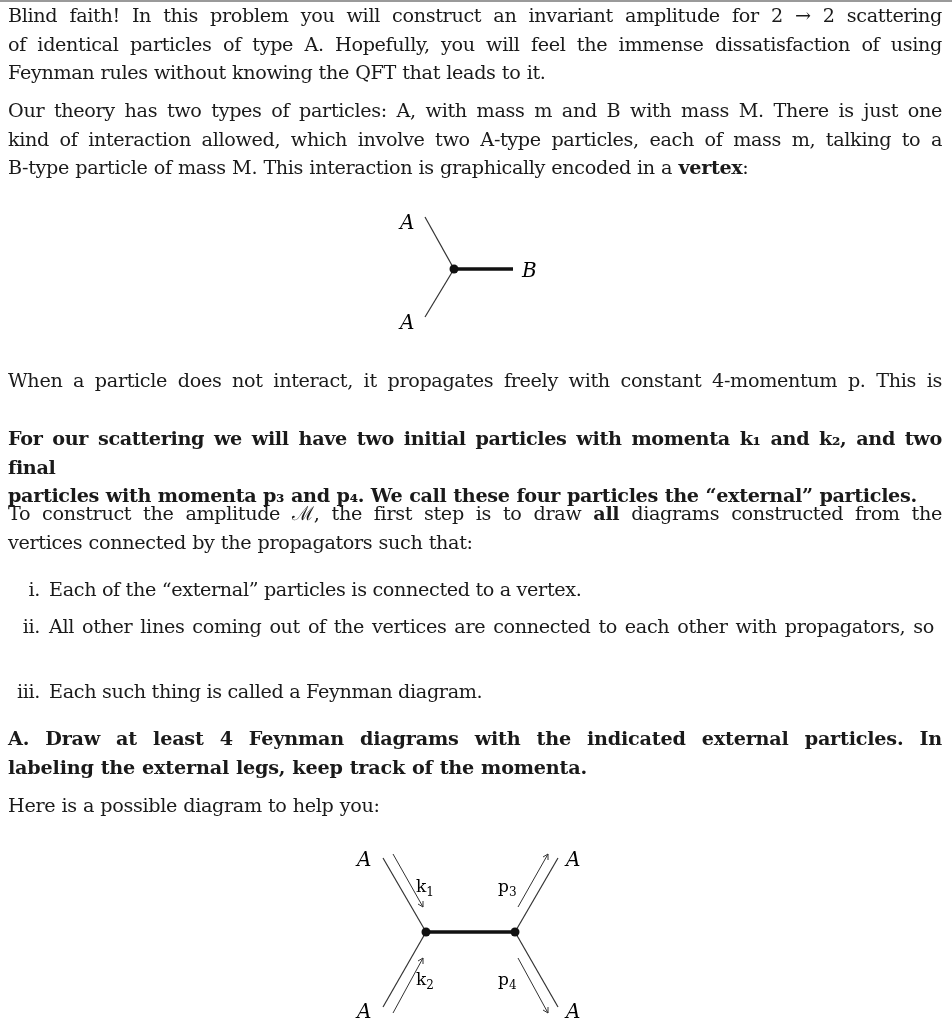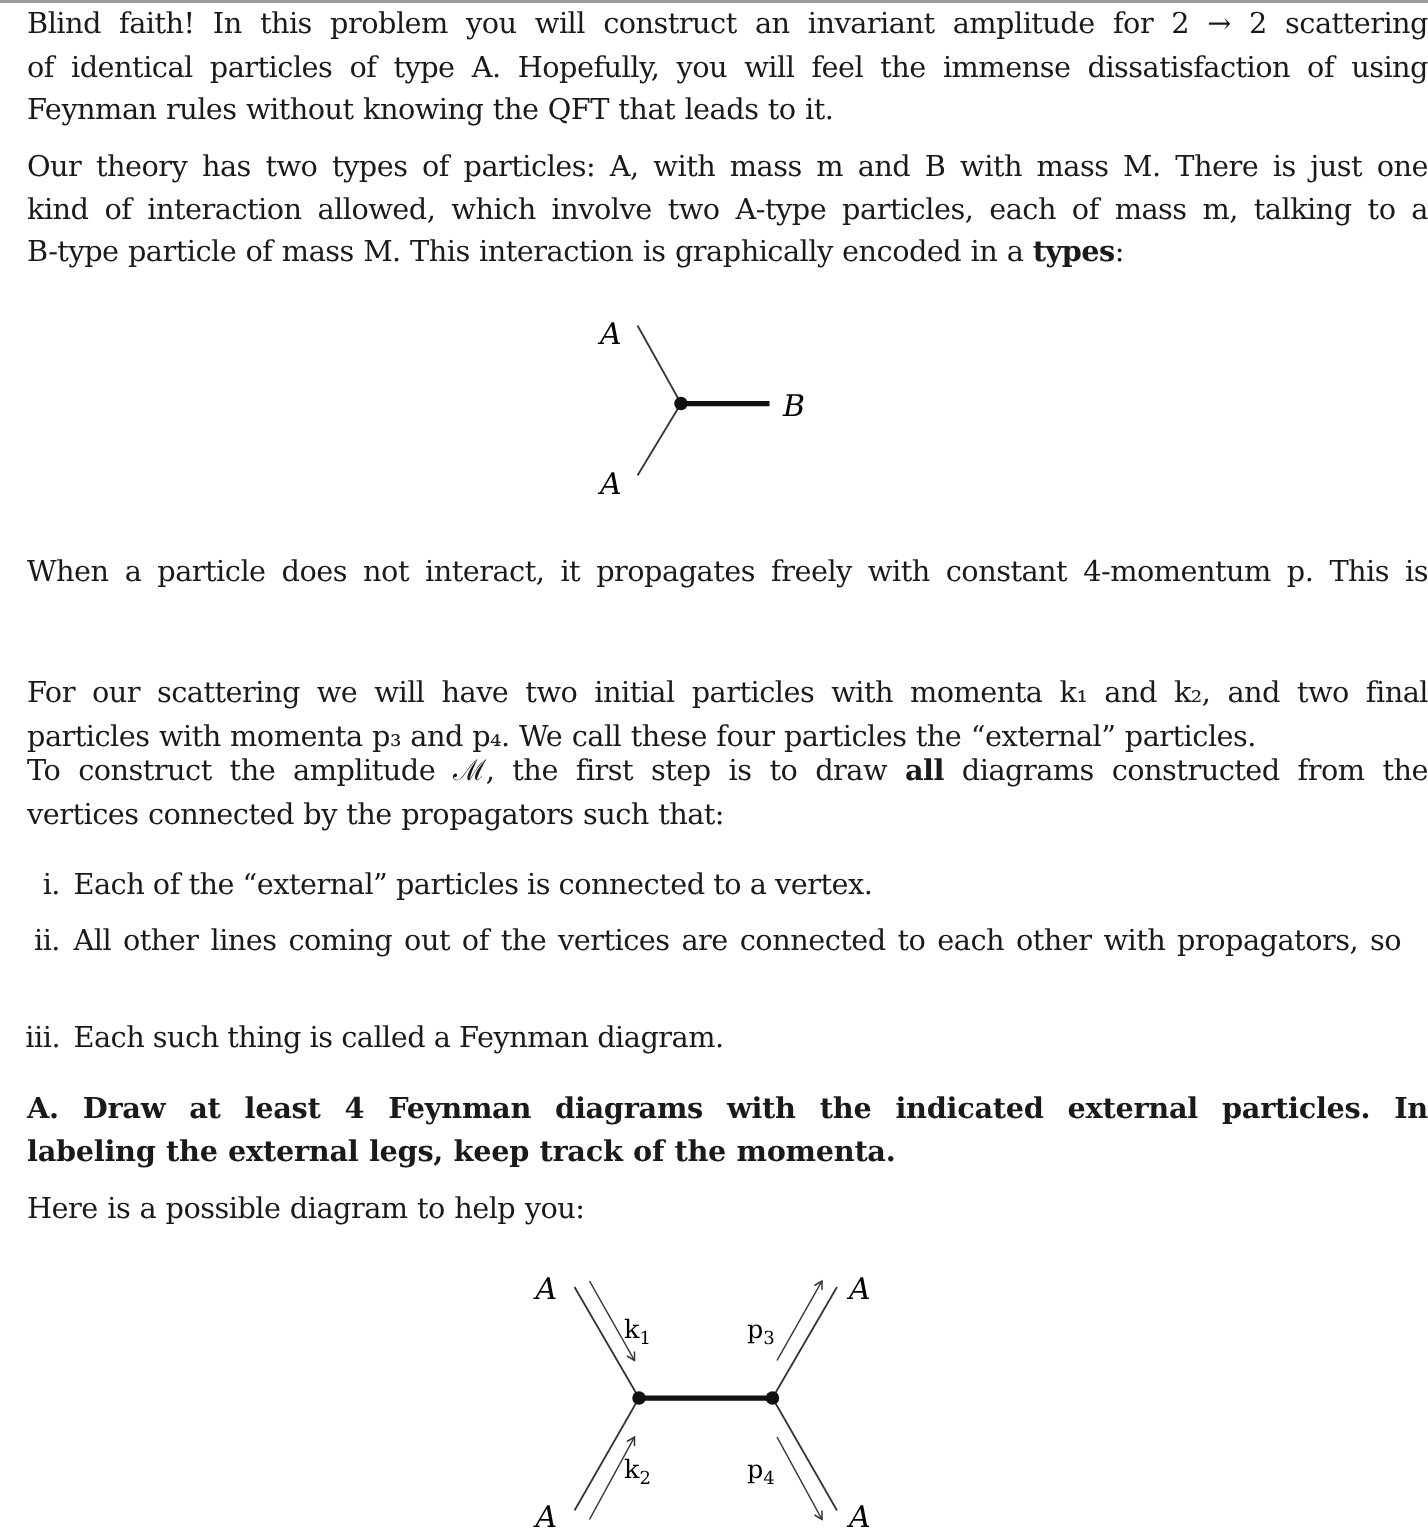--- a/index.html
+++ b/index.html
@@ -1,20 +1,20 @@
 <!DOCTYPE html>
 <html><head>
 <meta charset="utf-8">
 <style>
   html, body { margin: 0; padding: 0; background: #ffffff; }
   body { width: 952px; height: 1024px; overflow: hidden; position: relative;
          font-family: "DejaVu Serif", "Liberation Serif", serif; color: #1a1a1a; }
   .topline { position: absolute; left: 0; top: 0; width: 952px; height: 2px; background: #9a9a9a; }
   .para { position: absolute; left: 8px; width: 934px; font-size: 19.2px; line-height: 28.7px;
-          text-align: justify; letter-spacing: -0.35px; word-spacing: 0.5px; margin-left: 10px; }
+          text-align: justify; letter-spacing: -0.35px; word-spacing: 0.5px; }
   b { font-weight: bold; }
   i { font-style: italic; }
   .list-item { position: absolute; font-size: 19.2px; line-height: 28.7px; letter-spacing: -0.35px; }
   .marker { position: absolute; text-align: right; width: 40px; }
   .item-text { position: absolute; left: 49px; width: 885px; text-align: justify; }
   svg text { font-family: "DejaVu Serif", "Liberation Serif", serif; }
 </style>
 </head>
 <body>
 
@@ -22,38 +22,38 @@
 
 <div class="para" style="top:2px;">
   <div style="text-align:justify;text-align-last:justify;">Blind faith!  In this problem you will construct an invariant amplitude for 2 → 2 scattering</div>
   <div style="text-align:justify;text-align-last:justify;">of identical particles of type A. Hopefully, you will feel the immense dissatisfaction of using</div>
   <div>Feynman rules without knowing the QFT that leads to it.</div>
 </div>
 
 <div class="para" style="top:97px;">
   <div style="text-align:justify;text-align-last:justify;">Our theory has two types of particles: A, with mass m and B with mass M. There is just one</div>
   <div style="text-align:justify;text-align-last:justify;">kind of interaction allowed, which involve two A-type particles, each of mass m, talking to a</div>
-  <div><span>B-type particle of mass M. This interaction is graphically encoded in a </span><b>types</b><span>:</span></div>
+  <div><span>B-type particle of mass M. This interaction is graphically encoded in a </span><b>vertex</b><span>:</span></div>
 </div>
 
 <svg style="position:absolute;left:390px;top:205px;" width="170" height="130">
   <text x="10" y="24" font-size="20" font-style="italic">A</text>
   <text x="10" y="124" font-size="20" font-style="italic">A</text>
   <text x="132" y="72" font-size="20" font-style="italic">B</text>
   <line x1="35" y1="12" x2="64" y2="64" stroke="#333" stroke-width="1.2"></line>
   <line x1="35" y1="112" x2="64" y2="64" stroke="#333" stroke-width="1.2"></line>
   <line x1="64" y1="64" x2="123" y2="64" stroke="#111" stroke-width="3.5"></line>
   <circle cx="64" cy="64" r="4.5" fill="#111"></circle>
 </svg>
 
 <div class="para" style="top:367px;">
   <div style="text-align:justify;text-align-last:justify;">When a particle does not interact, it propagates freely with constant 4-momentum p. This is</div>
 </div>
 
-<div class="para" style="top:448px;">
+<div class="para" style="top:425px;font-weight:bold;">
   <div style="text-align:justify;text-align-last:justify;">For our scattering we will have two initial particles with momenta k₁ and k₂, and two final</div>
   <div>particles with momenta p₃ and p₄. We call these four particles the “external” particles.</div>
 </div>
 
 <div class="para" style="top:500px;">
   <div style="text-align:justify;text-align-last:justify;"><span>To construct the amplitude ℳ, the first step is to draw </span><b>all</b><span> diagrams constructed from the</span></div>
   <div>vertices connected by the propagators such that:</div>
 </div>
 
 <div class="list-item" style="left:0;top:576px;width:952px;height:30px;">

